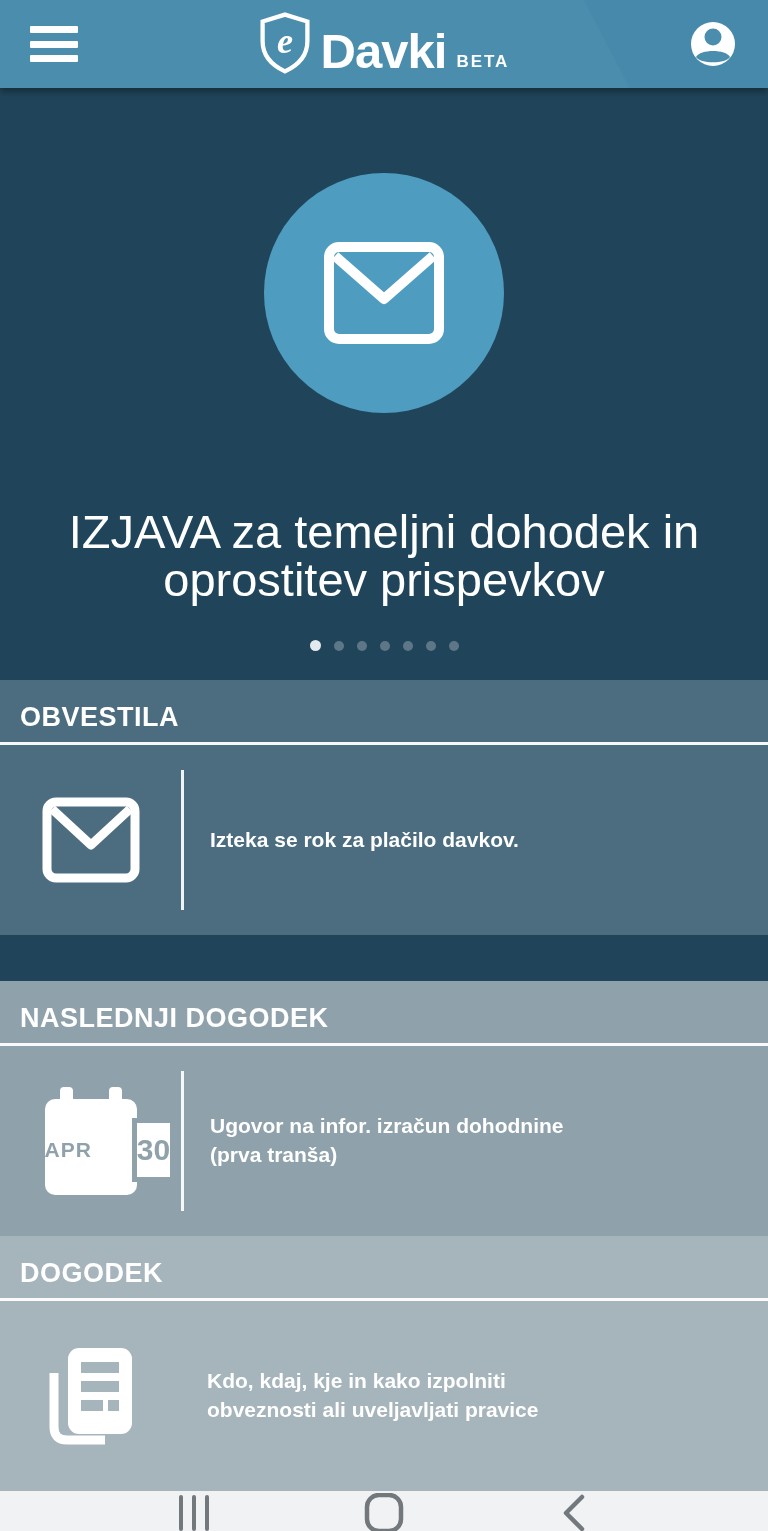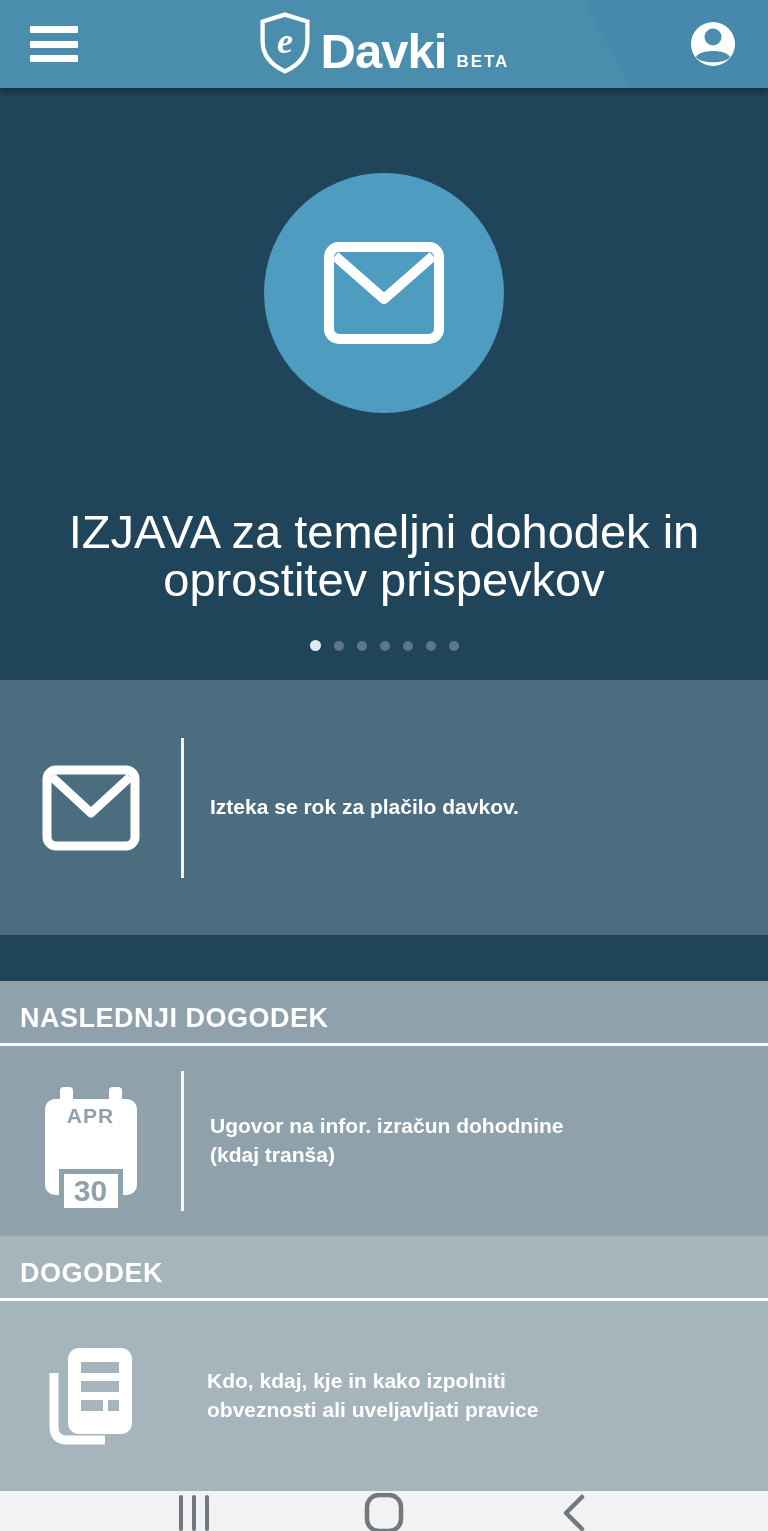--- a/index.html
+++ b/index.html
@@ -48,21 +48,21 @@
   .section-header h2{font-size:27px;font-weight:bold;letter-spacing:.5px;color:#fff;}
   .section-row{flex:1;display:flex;align-items:center;cursor:pointer;}
   .icon-col{flex:0 0 181px;display:flex;align-items:center;justify-content:center;}
   .v-divider{flex:0 0 3px;height:140px;background:rgba(255,255,255,0.92);}
   .row-text{flex:1;padding:0 30px 0 26px;font-size:21px;font-weight:bold;line-height:1.38;color:#fff;}
 
   
   .cal{width:92px;position:relative;padding-top:12px;}
   .cal-tab{position:absolute;top:0;width:13px;height:20px;background:#fff;border-radius:4px;}
   .cal-tab.t1{left:15px;} .cal-tab.t2{right:15px;}
-  .cal-body{width:92px;height:96px;background:#fff;border-radius:10px;display:flex;flex-direction:column;align-items:center;padding-top:5px;gap:40px;}
+  .cal-body{width:92px;height:96px;background:#fff;border-radius:10px;display:flex;flex-direction:row;align-items:center;padding-top:5px;gap:40px;}
   .cal-month{font-size:21px;font-weight:bold;color:var(--next-event-bg);letter-spacing:1px;line-height:24px;}
   .cal-day-box{margin-top:1px;width:64px;height:64px;border:5px solid var(--next-event-bg);background:#fff;display:flex;align-items:center;justify-content:center;}
   .cal-day-box span{font-size:30px;font-weight:bold;color:var(--next-event-bg);}
 
   
   .navbar{flex:1;background:var(--navbar-bg);display:flex;align-items:center;justify-content:space-between;padding:0 172px;}
   .nav-btn{width:44px;height:44px;display:flex;align-items:center;justify-content:center;cursor:pointer;}
 </style>
 </head>
 <body>
@@ -106,20 +106,23 @@
         <span class="dot"></span>
         <span class="dot"></span>
         <span class="dot"></span>
         <span class="dot"></span>
         <span class="dot"></span>
         <span class="dot"></span>
       </div>
   </section>
 
   <section class="section notifications">
+    <div class="section-header">
+      <h2>OBVESTILA</h2>
+    </div>
     <div class="section-row">
       <div class="icon-col">
         <svg width="98" height="86" viewBox="0 0 98 86">
           <rect x="5" y="5" width="88" height="76" rx="9" fill="none" stroke="#ffffff" stroke-width="9"></rect>
           <path d="M10 12 L49 48 L88 12" fill="none" stroke="#ffffff" stroke-width="9" stroke-linejoin="round"></path>
         </svg>
       </div>
       <div class="v-divider"></div>
       <div class="row-text">Izteka se rok za plačilo davkov.</div>
     </div>
@@ -138,21 +141,21 @@
             <div class="cal-month">APR</div>
             <div class="cal-day-box">
               <span>30</span>
             </div>
           </div>
         </div>
       </div>
       <div class="v-divider"></div>
       <div class="row-text">
         <span>Ugovor na infor. izračun dohodnine</span><br>
-        <span>(kdaj tranša)</span>
+        <span>(prva tranša)</span>
       </div>
     </div>
   </section>
 
   <section class="section forms">
     <div class="section-header">
       <h2>DOGODEK</h2>
     </div>
     <div class="section-row">
       <div class="icon-col">

